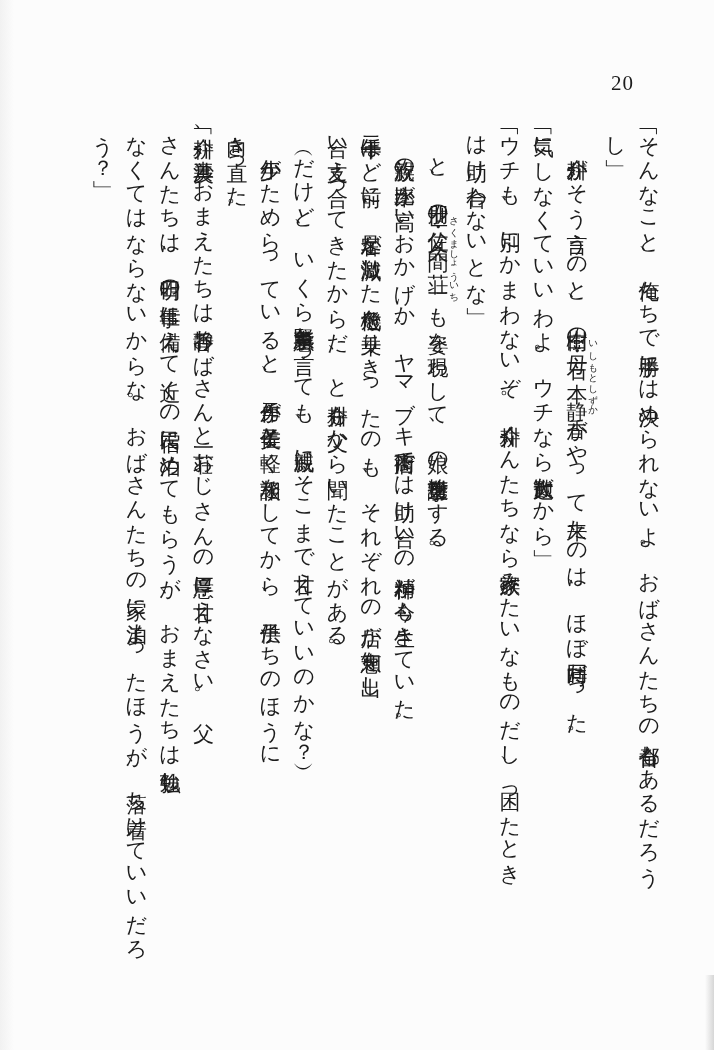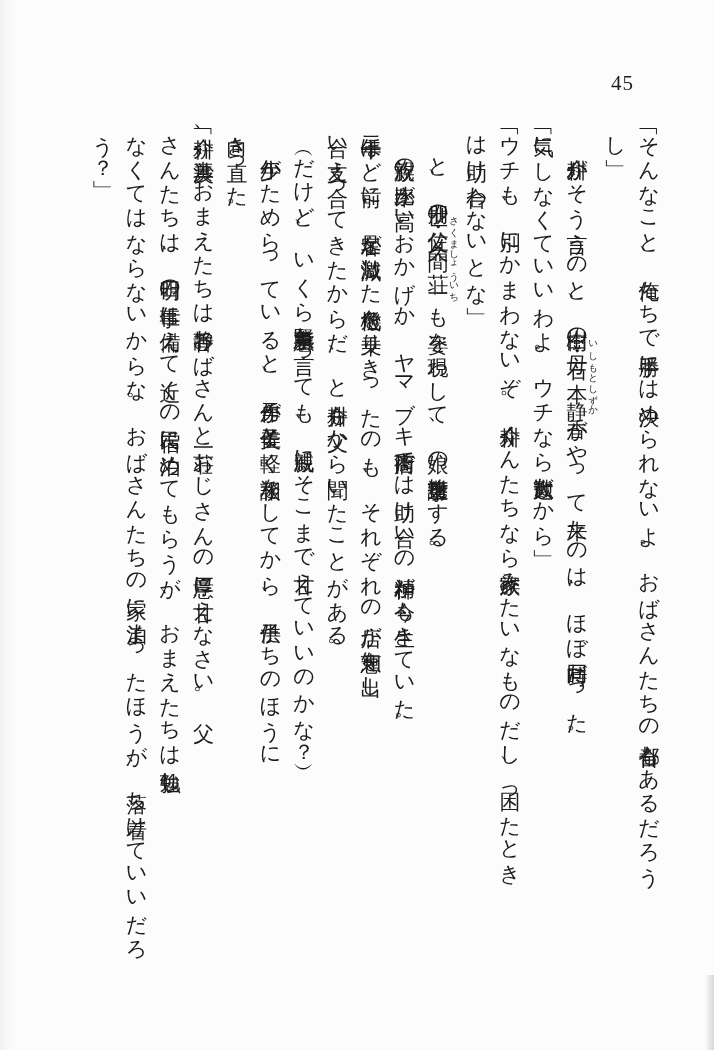--- a/index.html
+++ b/index.html
@@ -63,21 +63,21 @@
     width: 9px;
     height: 75px;
     background: linear-gradient(to left, #cdcdcd, rgba(255,255,255,0));
     opacity: 0.8;
   }
 </style>
 </head>
 <body>
 
 <div class="page">
-  <div class="page-number">45</div>
+  <div class="page-number">20</div>
 
   <div class="page-text" id="text-root">
       <p class="line">「そんなこと、俺たちで勝手には決められないよ。おばさんたちの都合もあるだろう</p>
       <p class="line">し」</p>
       <p class="line indent">耕介がそう言うのと、由樹の母・<ruby>石本<rt>いしもと</rt></ruby><ruby>静香<rt>しずか</rt></ruby>がやって来たのは、ほぼ同時だった。</p>
       <p class="line">「気にしなくていいわよ。ウチなら大歓迎だから」</p>
       <p class="line">「ウチも、別にかまわないぞ。耕介くんたちなら家族みたいなものだし、困ったとき</p>
       <p class="line">は助け合わないとな」</p>
       <p class="line indent">と、朋世の父・<ruby>佐久間<rt>さくま</rt></ruby><ruby>荘一<rt>しょういち</rt></ruby>も姿を現わして、娘の掩護射撃をする。</p>
       <p class="line indent">親族の比率が高いおかげか、ヤマブキ商店街では助け合いの精神が今も生きていた。</p>

